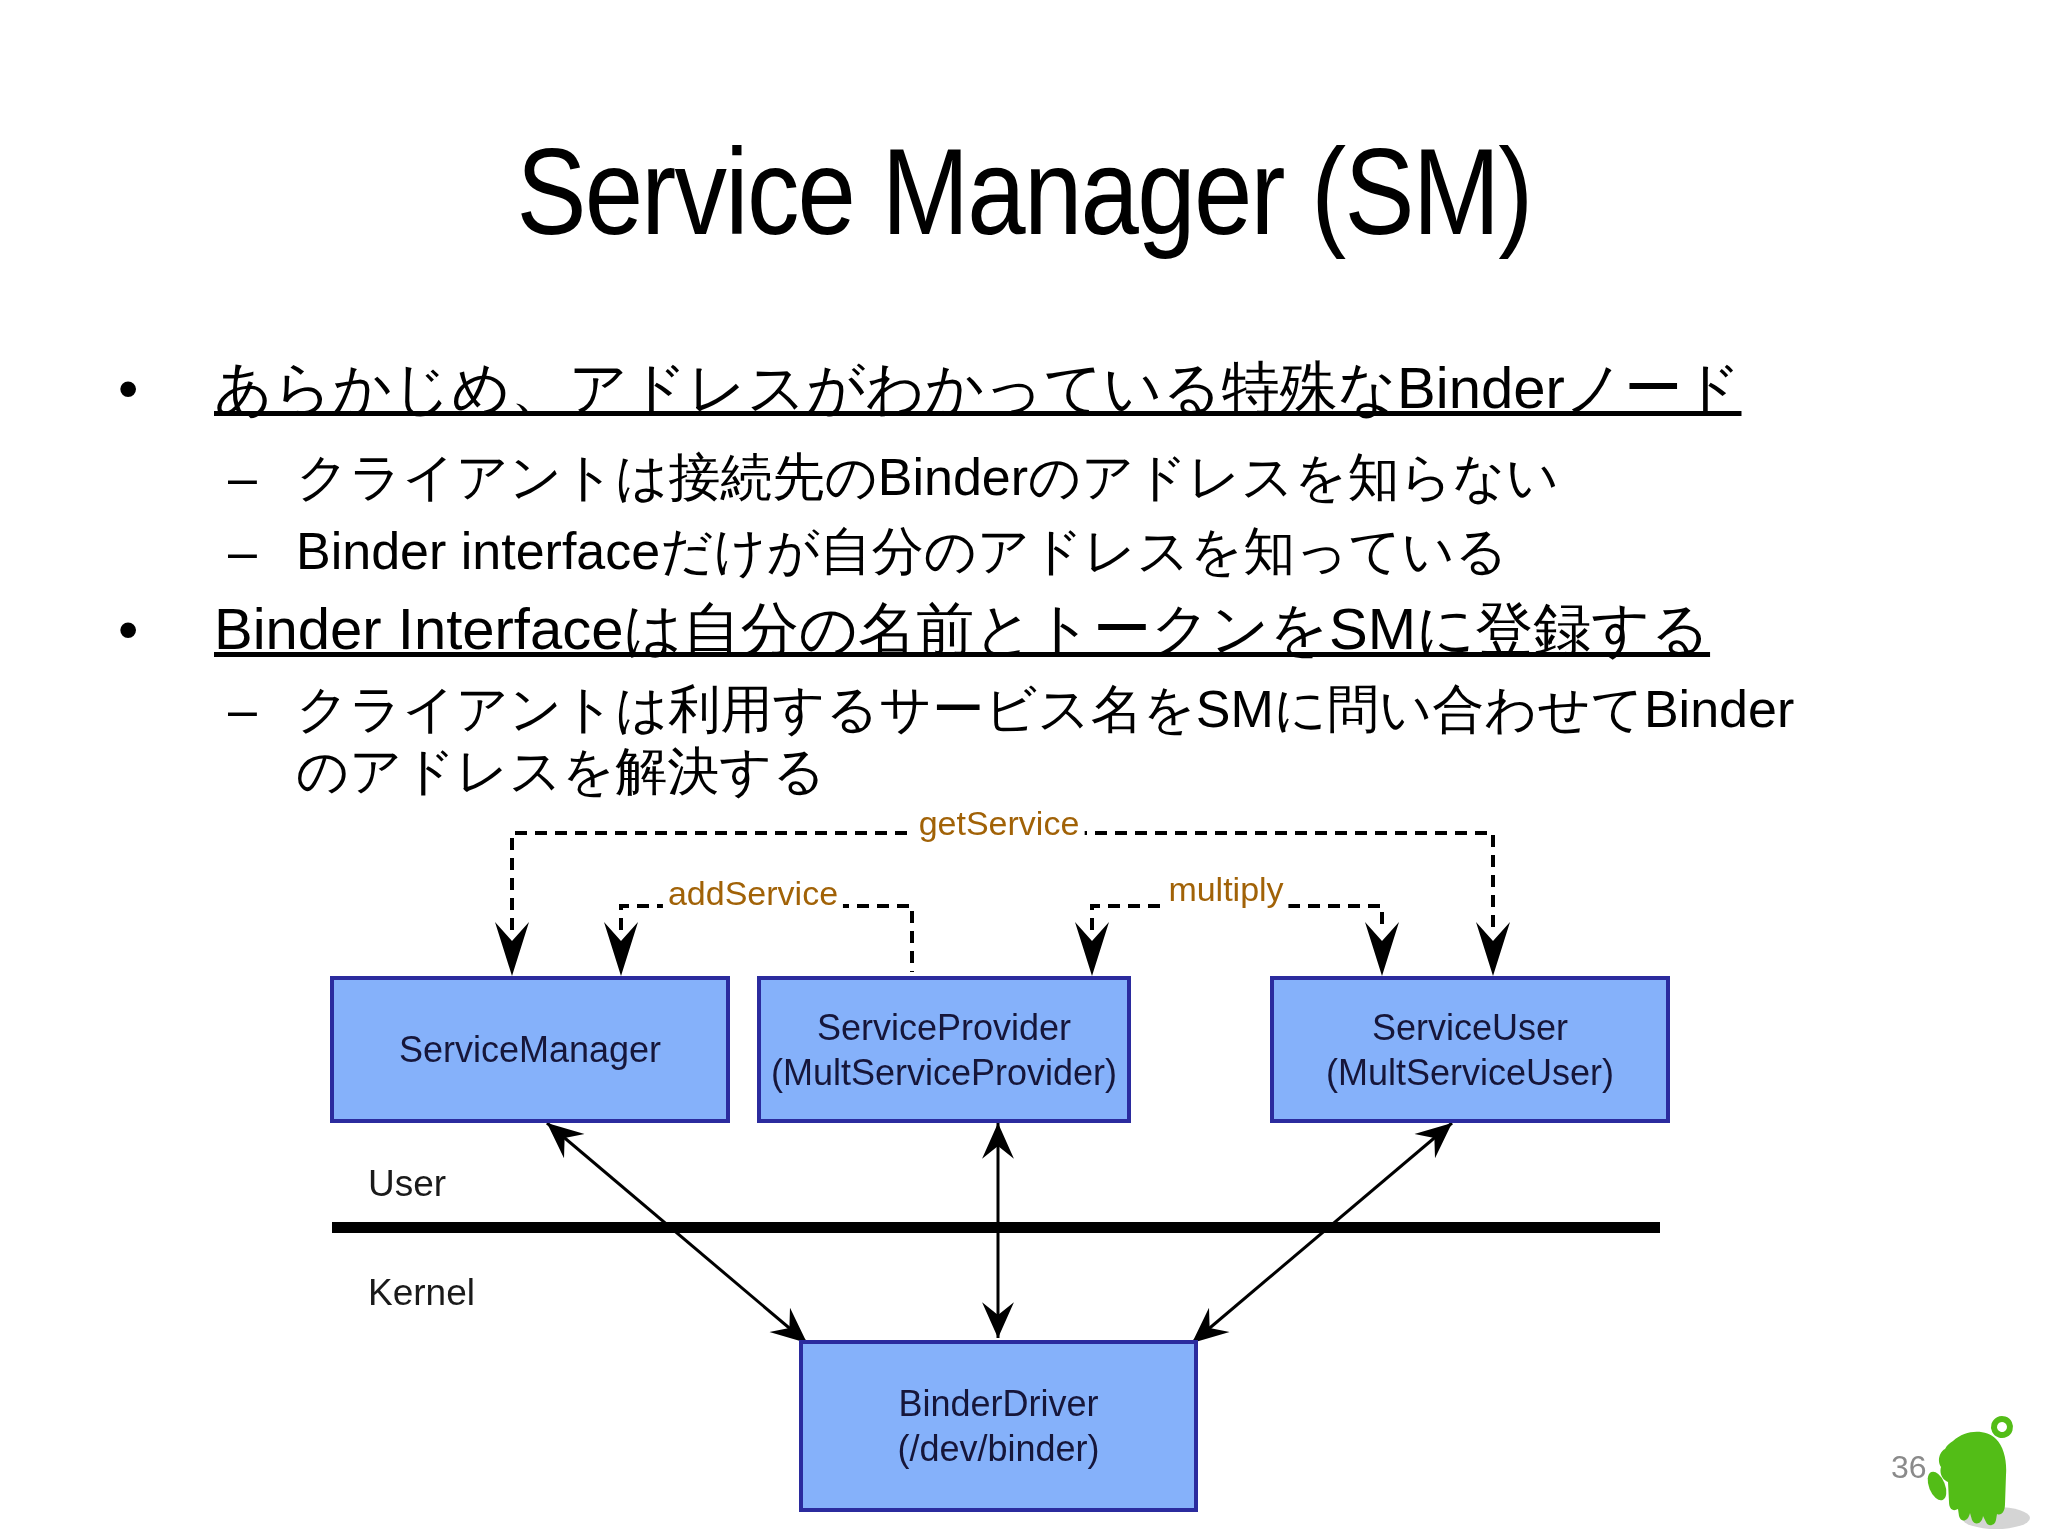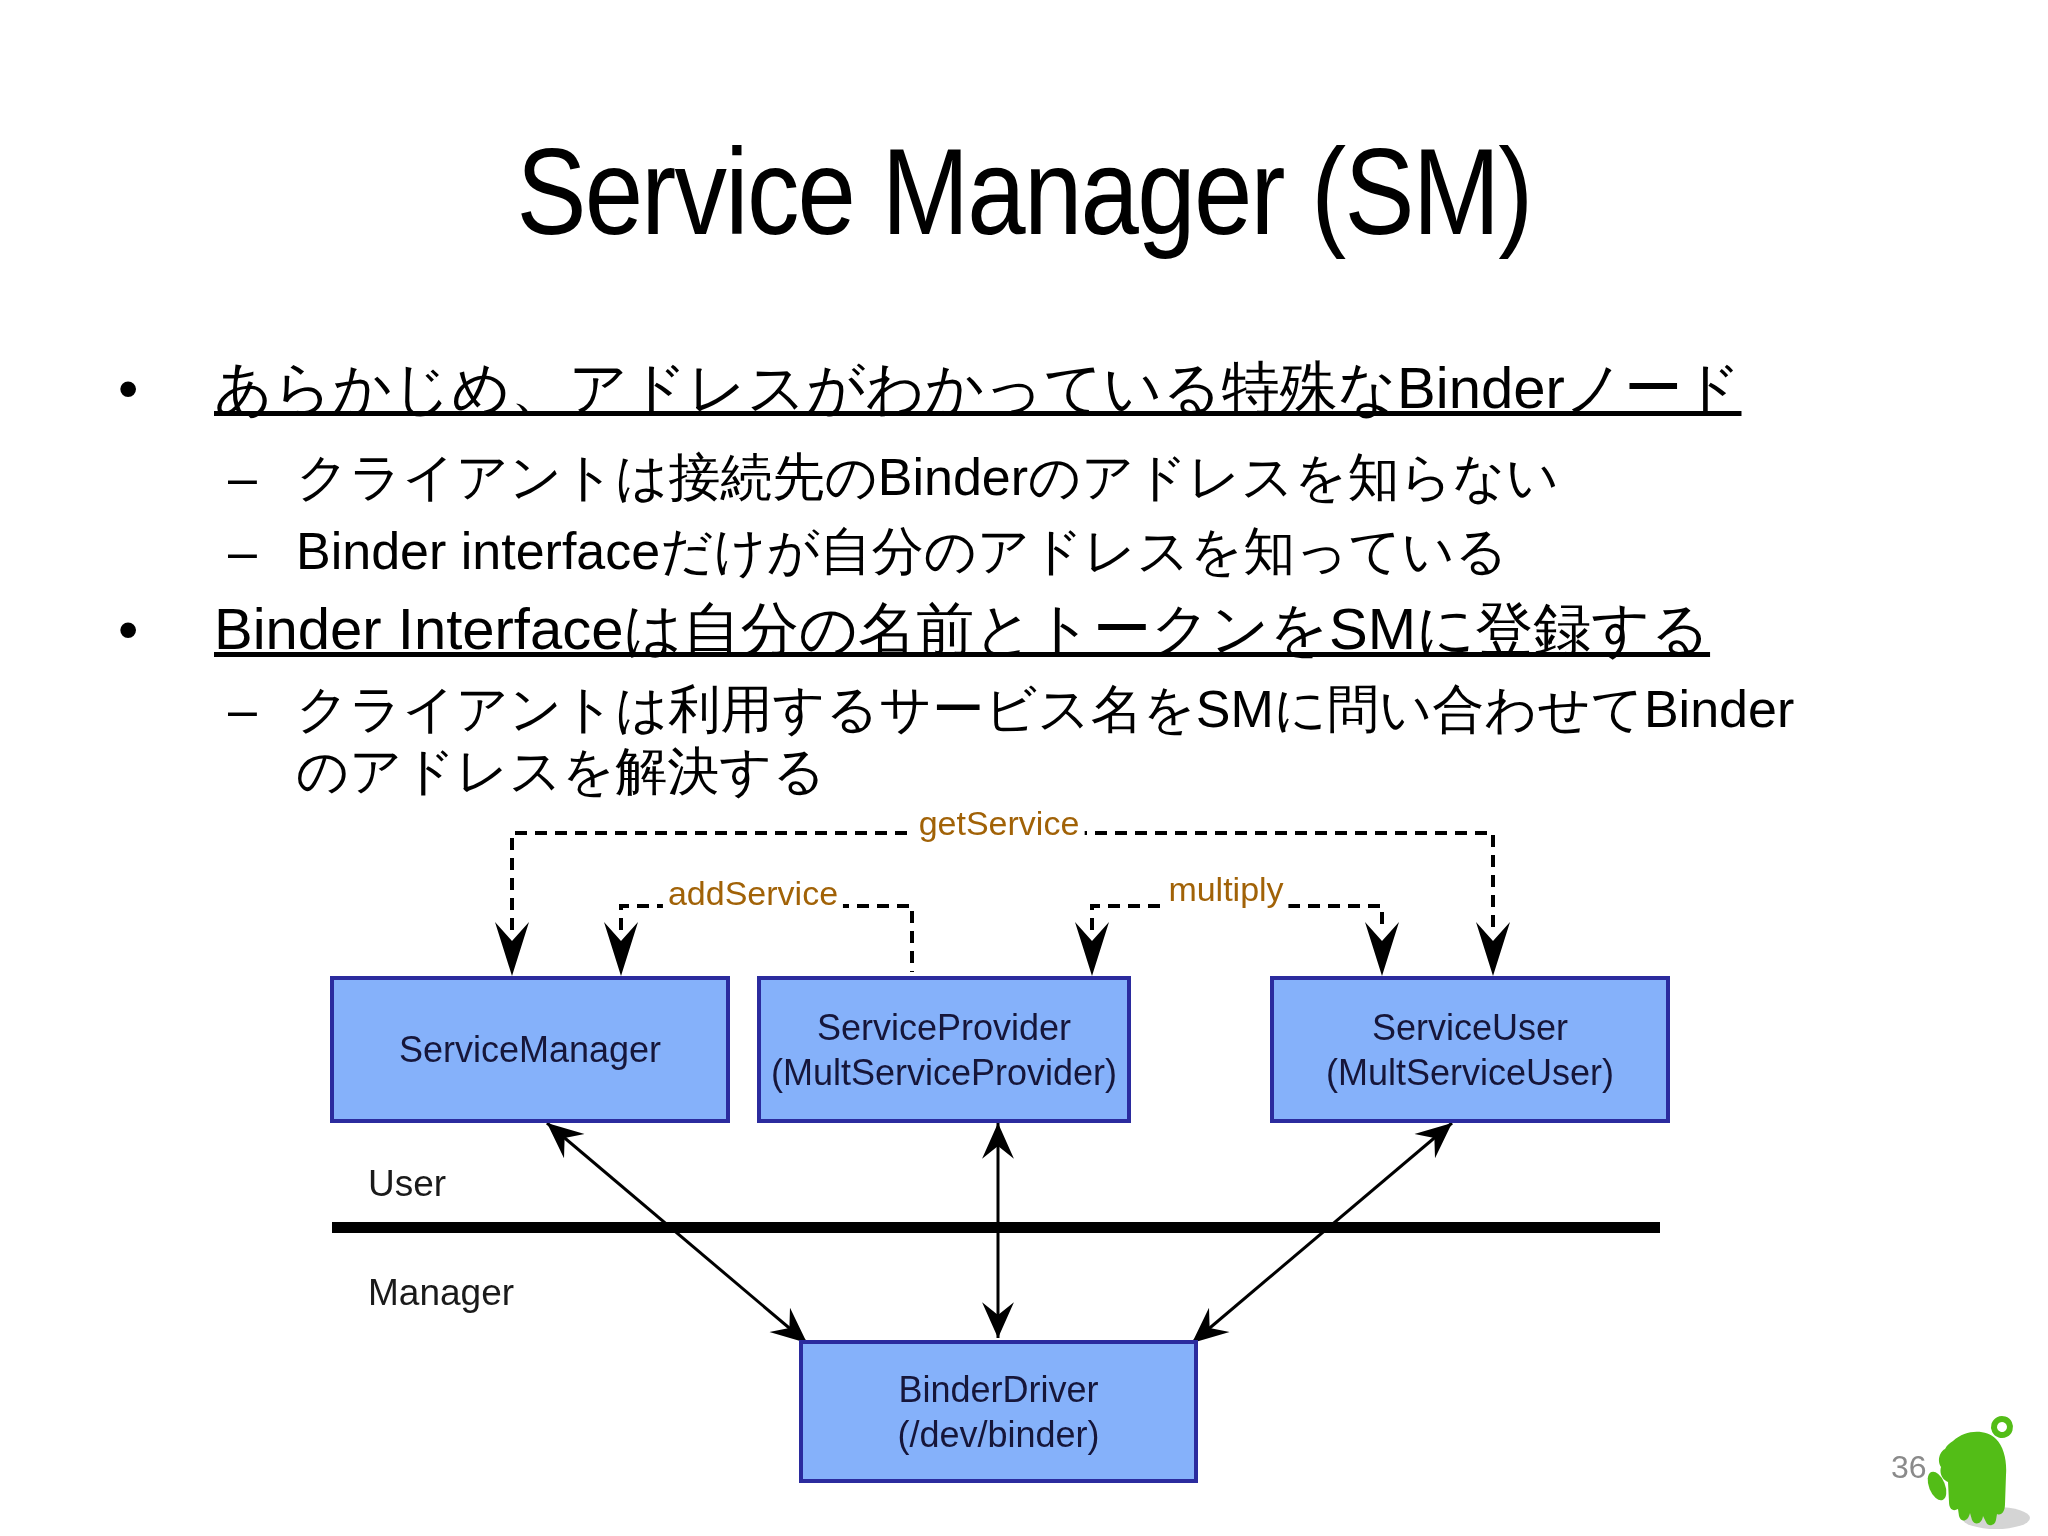--- a/index.html
+++ b/index.html
@@ -84,34 +84,34 @@
     <line x1="1452" y1="1123" x2="1192" y2="1343" stroke="#000" stroke-width="3" marker-start="url(#ah)" marker-end="url(#ah)"></line>
 
     <rect x="332" y="1222" width="1328" height="11" fill="#000"></rect>
   </svg>
 
   <span class="call-label" style="left:999px;top:804px">getService</span>
   <span class="call-label" style="left:753px;top:874px">addService</span>
   <span class="call-label" style="left:1226px;top:870px">multiply</span>
 
   <span class="layer-label" style="left:368px;top:1163px">User</span>
-  <span class="layer-label" style="left:368px;top:1272px">Manager</span>
+  <span class="layer-label" style="left:368px;top:1272px">Kernel</span>
 
   <div class="node" style="left:330px;top:976px;width:400px;height:147px">
     <div>ServiceManager</div>
   </div>
   <div class="node" style="left:757px;top:976px;width:374px;height:147px">
     <div>ServiceProvider</div>
     <div>(MultServiceProvider)</div>
   </div>
   <div class="node" style="left:1270px;top:976px;width:400px;height:147px">
     <div>ServiceUser</div>
     <div>(MultServiceUser)</div>
   </div>
-  <div class="node" style="left:799px;top:1340px;width:399px;height:143px">
+  <div class="node" style="left:799px;top:1340px;width:399px;height:172px">
     <div>BinderDriver</div>
     <div>(/dev/binder)</div>
   </div>
 
   <span class="page-number">36</span>
 
   <svg class="mascot" viewBox="0 0 112 120" xmlns="http://www.w3.org/2000/svg">
     <ellipse cx="74" cy="104" rx="34" ry="11" fill="#a9a9a9" opacity="0.5"></ellipse>
     <circle cx="80" cy="13" r="8" fill="none" stroke="#53bd17" stroke-width="6" transform="rotate(18 80 13)"></circle>
     <ellipse cx="15" cy="72" rx="8" ry="15" fill="#53bd17" transform="rotate(-22 15 72)"></ellipse>

